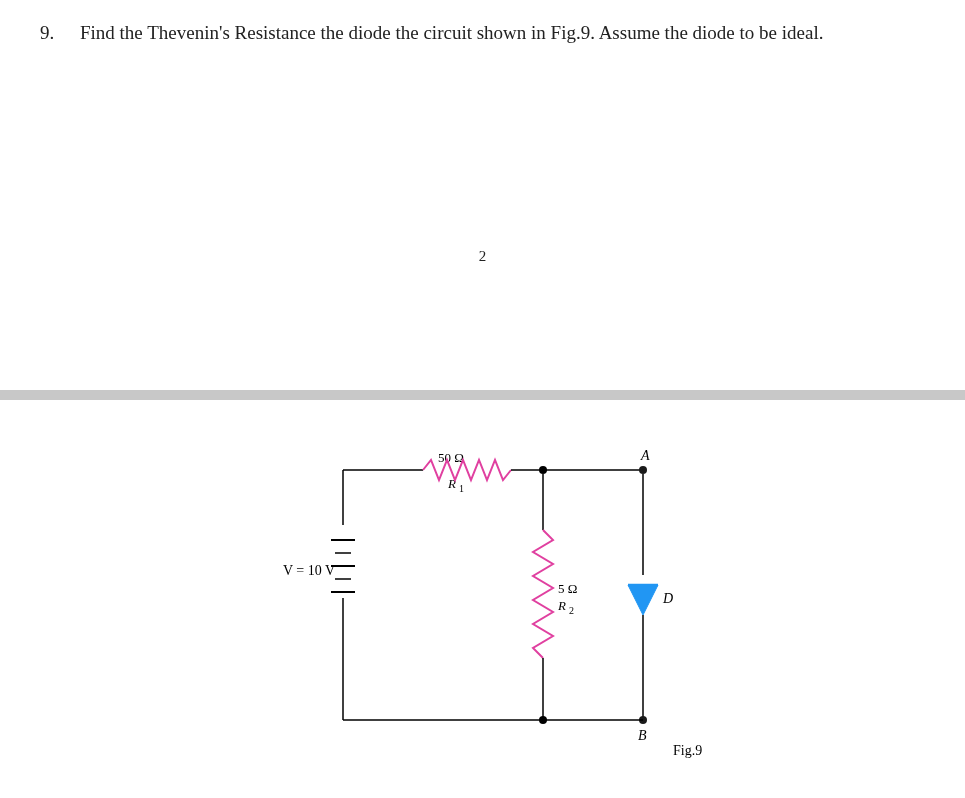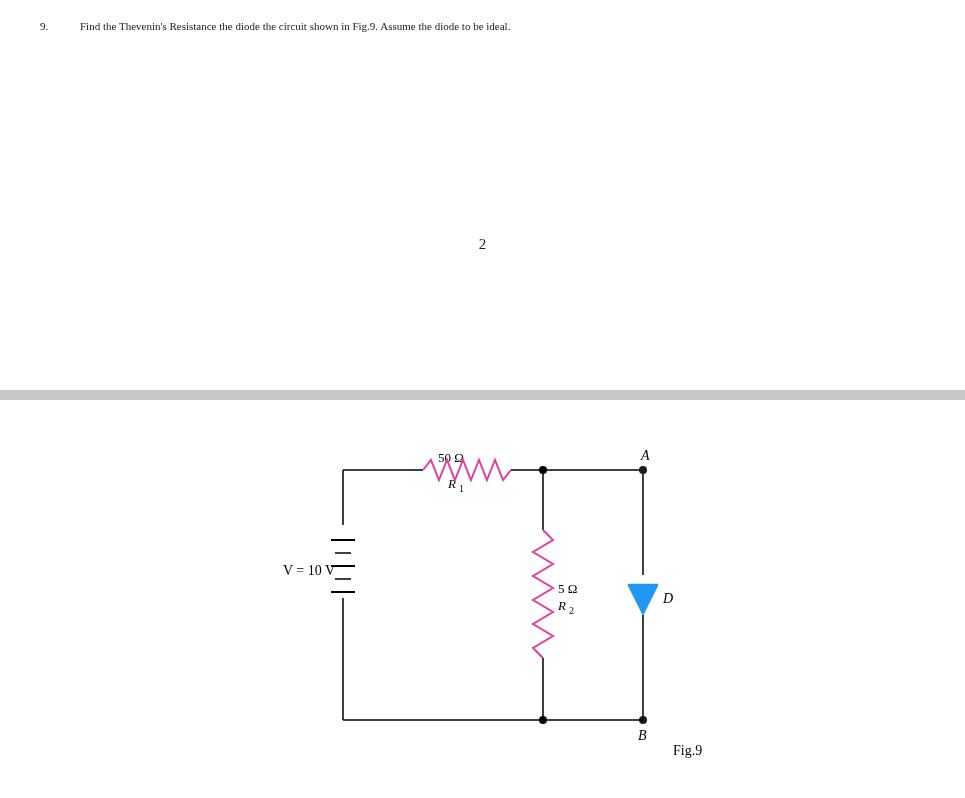--- a/index.html
+++ b/index.html
@@ -14,21 +14,21 @@
     }
 
     .top-section {
       padding: 18px 40px 20px 40px;
       min-height: 390px;
       background: #ffffff;
     }
 
     .question-text {
       line-height: 1.6;
-      font-size: 11px;
+      font-size: 19px;
     }
 
     .question-number {
       display: inline-block;
       width: 40px;
       vertical-align: top;
     }
 
     .question-body {
       display: inline;

